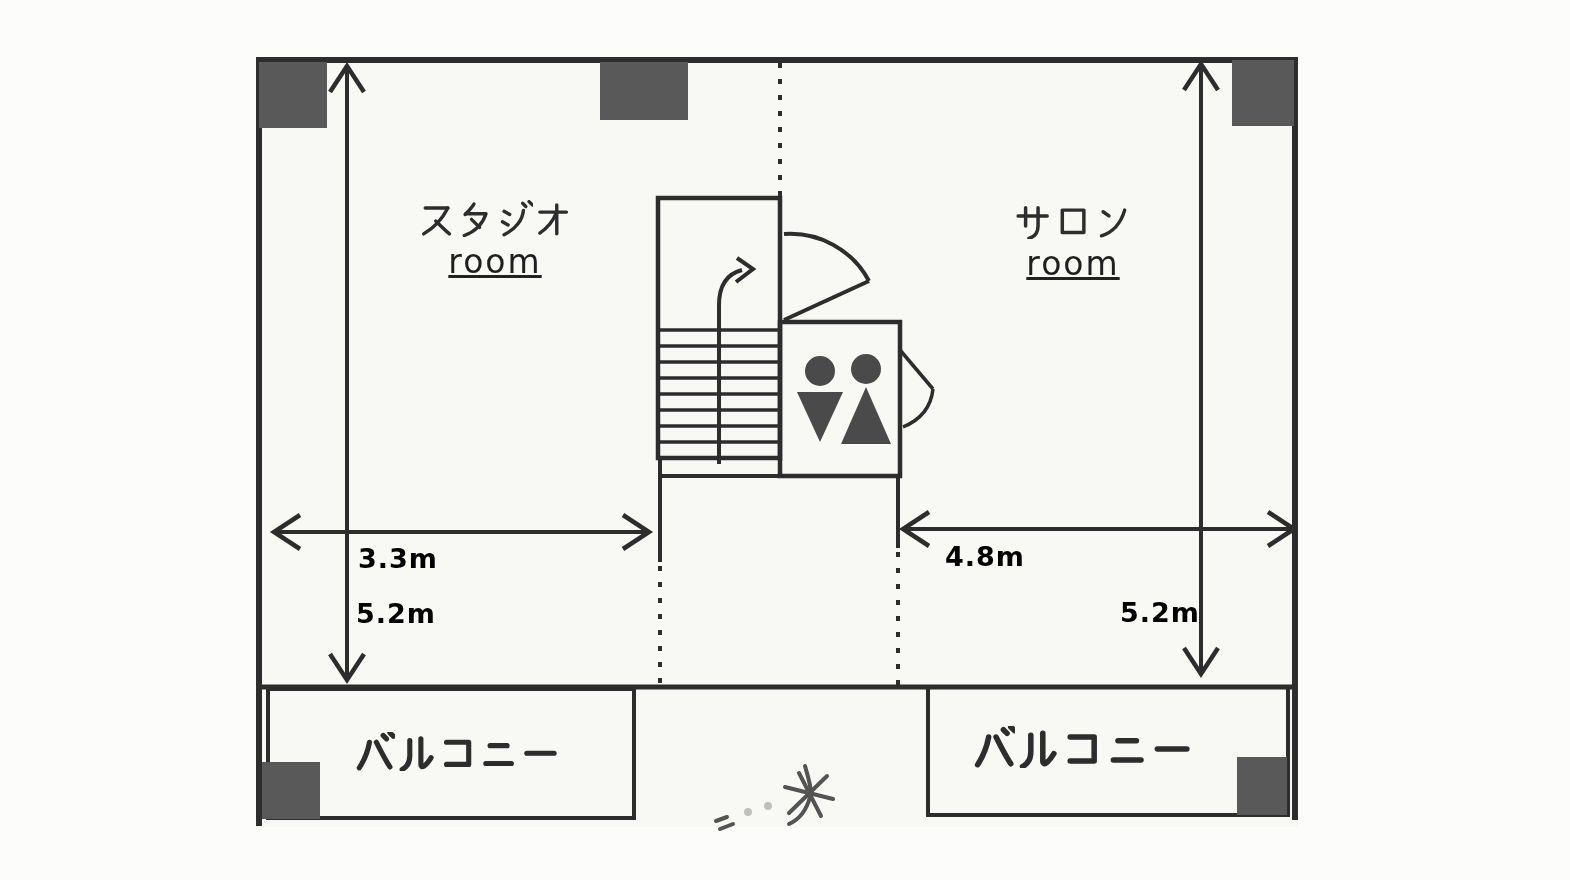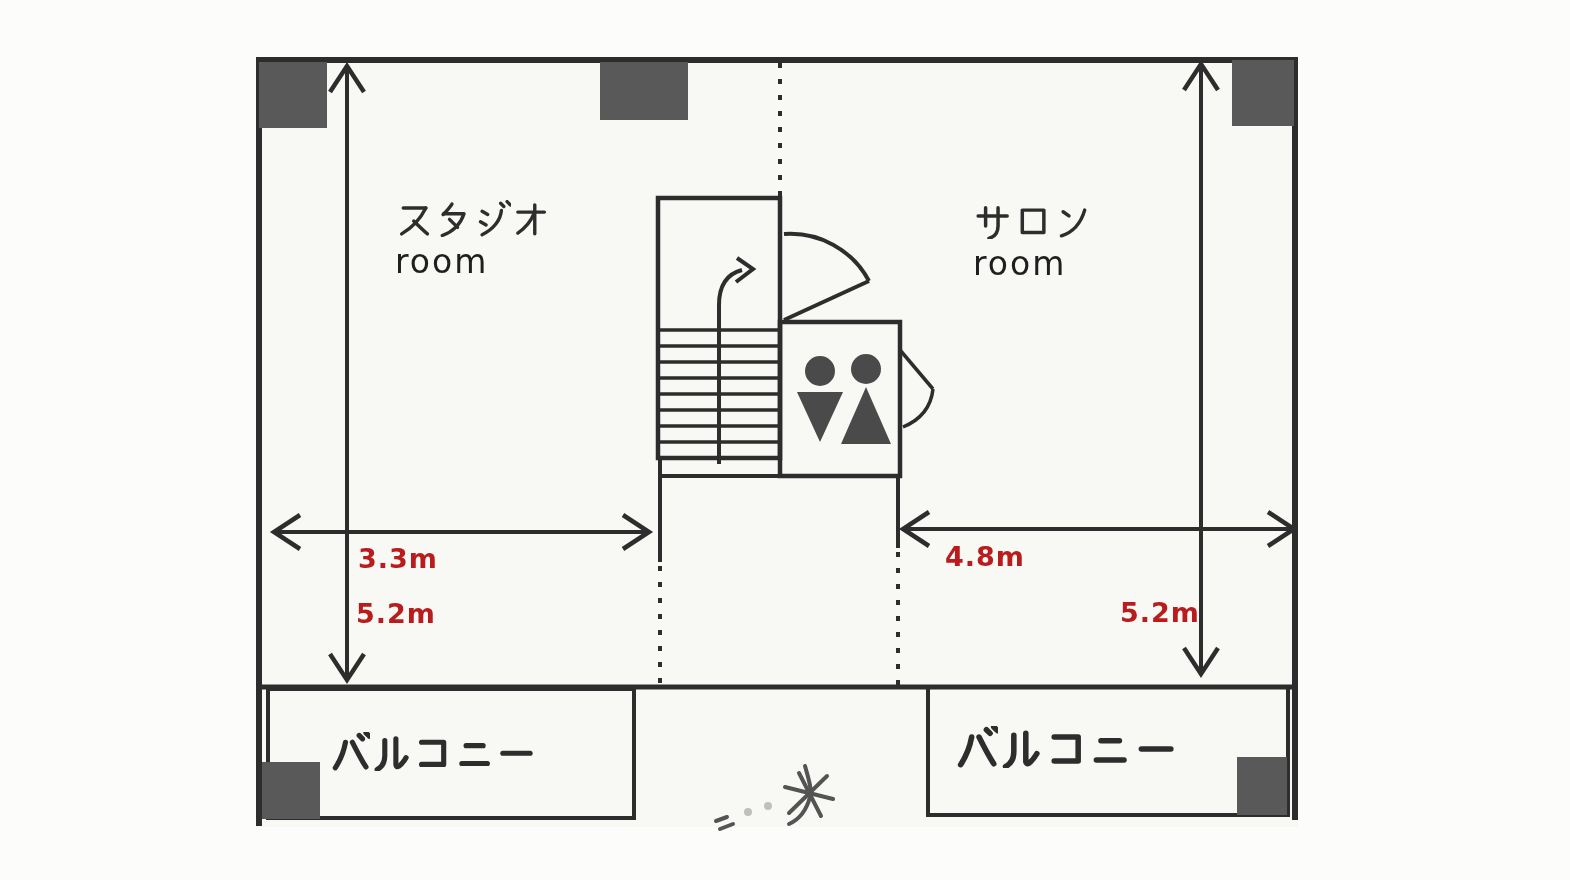--- a/index.html
+++ b/index.html
@@ -4,28 +4,28 @@
 <style>
   html,body{margin:0;padding:0;background:#ffffff;}
   .canvas{
     position:relative;width:1570px;height:880px;
     background:#fcfcfa;overflow:hidden;
     font-family:"DejaVu Sans","Liberation Sans",sans-serif;
     color:#222;
   }
   .paper{position:absolute;left:256px;top:57px;width:1042px;height:770px;background:#f8f8f5;}
   svg.plan{position:absolute;left:0;top:0;width:1570px;height:880px;}
-  .lbl{position:absolute;text-align:left;}
+  .lbl{position:absolute;text-align:center;text-decoration:underline;}
   .jp{line-height:1;white-space:nowrap;}
   .jp svg{display:inline-block;vertical-align:top;width:1.06em;height:1.06em;margin:0 1px;}
   .jp svg path{fill:none;stroke:var(--line,#2d2d2d);stroke-linecap:round;stroke-linejoin:round;}
   .jp.reg svg path{stroke-width:4.2;}
   .jp.bold svg path{stroke-width:6;}
   .room-en{font-size:33px;color:#1f1f1f;margin-top:5px;letter-spacing:2px;}
-  .dim{position:absolute;font-size:27px;font-weight:bold;color:#b91c1c;letter-spacing:1px;white-space:nowrap;}
+  .dim{position:absolute;font-size:27px;font-weight:bold;color:#000000;letter-spacing:1px;white-space:nowrap;}
   .studio-lbl{left:395px;top:200px;width:200px;}
   .salon-lbl{left:973px;top:201px;width:200px;}
   .balcony-l{left:330px;top:732px;width:255px;}
   .balcony-r{left:955px;top:726px;width:255px;}
 </style>
 </head>
 <body>
 
 <div class="canvas">
   <div class="paper" style="background: rgb(248, 248, 245);"></div>

